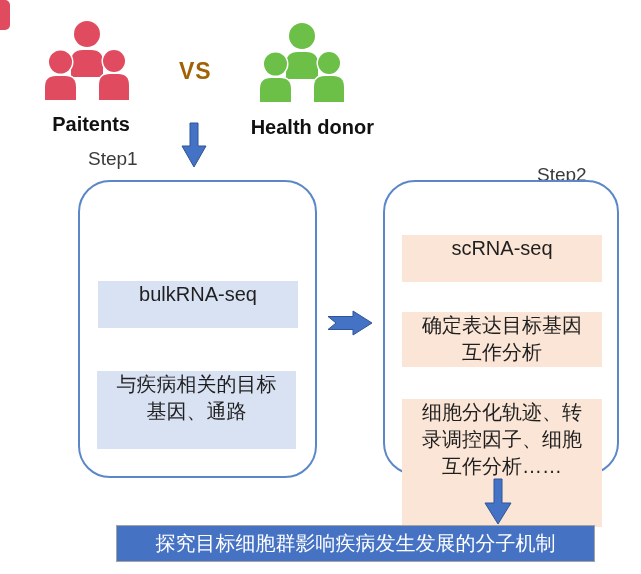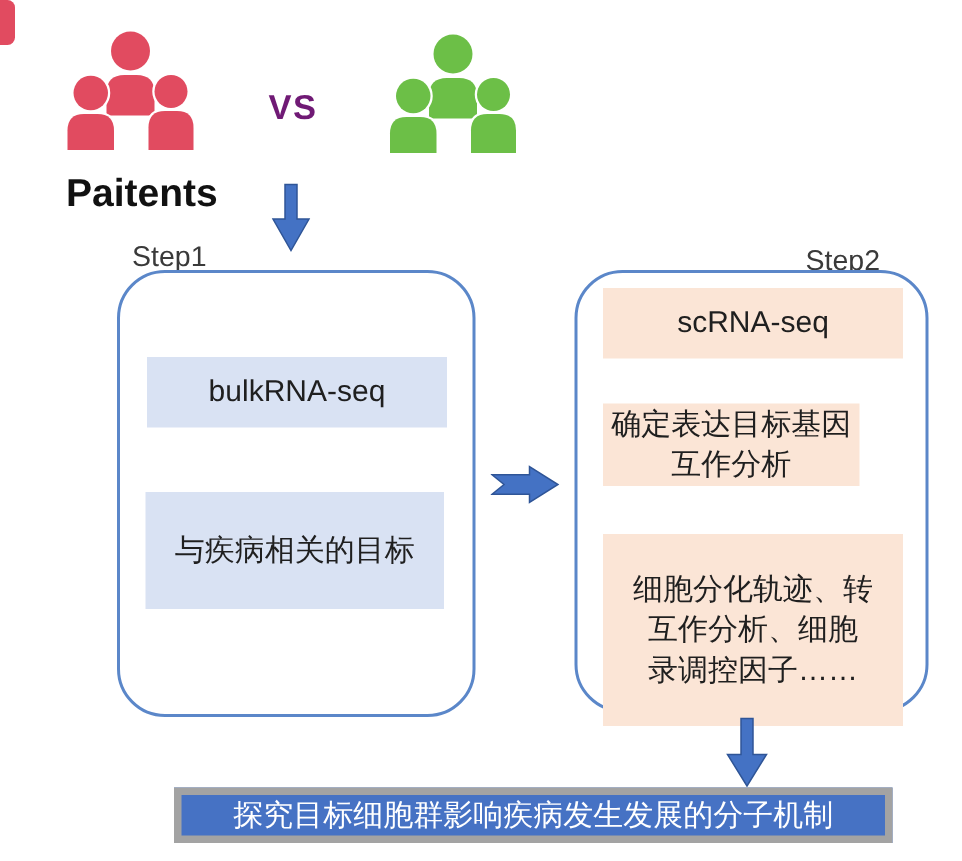--- a/index.html
+++ b/index.html
@@ -16,52 +16,53 @@
     background:#e14b60; border-radius:0 5px 5px 0;
   }
 
   
   .group-icon { width:90px; height:80px; }
   .group-red  { color:#e14b60; }
   .group-green{ color:#6cbf47; }
   .person { fill:currentColor; stroke:#ffffff; stroke-width:3; paint-order:stroke; }
 
   .who-label {
-    font-size:26px; font-weight:bold; color:#111111;
-    text-align:center; white-space:nowrap;
+    font-size:20px; font-weight:bold; color:#111111;
+    text-align:right; white-space:nowrap;
   }
   .vs {
     left:179px; top:58px; width:36px;
-    font-size:23px; font-weight:bold; color:#701a75; letter-spacing:1px;
+    font-size:23px; font-weight:bold; color:#a16207; letter-spacing:1px;
   }
   .step-label { font-size:19px; color:#3a3a3a; }
 
   .panel {
     background:#ffffff;
     border:2px solid #5b87c9;
     border-radius:32px;
     box-sizing:border-box;
   }
   .inner-box {
     position:absolute;
-    display:flex; flex-direction:column; justify-content:center; align-items:center;
+    display:flex; flex-direction:column; align-items:center;
     text-align:center;
     font-size:20px; color:#1f1f1f; line-height:27px;
     box-sizing:border-box;
+    margin-top:43px;
   }
   .fill-blue  { background:#d9e2f3; }
   .fill-peach { background:#fbe5d6; }
 
   .arrow-svg { display:block; }
   .arrow-shape { fill:#4472c4; stroke:#2f5597; stroke-width:1; }
 
   .conclusion-bar {
     left:116px; top:525px; width:479px; height:37px;
     background:#4672c4;
-    border:5px solid #a3a3a3;
+    border:1px solid #a3a3a3;
     box-sizing:border-box;
     display:flex; align-items:center; justify-content:center;
     color:#ffffff; font-size:20px; white-space:nowrap;
   }
 </style>
 </head>
 <body>
 
 <div class="canvas">
 
@@ -80,54 +81,56 @@
   <div class="abs vs">VS</div>
 
   <svg class="abs group-icon group-green" style="left:257px; top:22px;" viewBox="0 0 90 80">
     <circle class="person" cx="45" cy="14" r="13"></circle>
     <path class="person" d="M29,57 L29,42 Q29,30 41,30 L49,30 Q61,30 61,42 L61,57 Z"></path>
     <circle class="person" cx="18.5" cy="42" r="11.5"></circle>
     <path class="person" d="M3,80 L3,67 Q3,56 14,56 L23,56 Q34,56 34,67 L34,80 Z"></path>
     <circle class="person" cx="72" cy="41" r="11"></circle>
     <path class="person" d="M57,80 L57,65 Q57,54 68,54 L76,54 Q87,54 87,65 L87,80 Z"></path>
   </svg>
+  <div class="abs who-label" style="left:232px; top:116px; width:142px;">Health donor</div>
 
   <svg class="abs arrow-svg" style="left:181px; top:122px;" width="26" height="46" viewBox="0 0 26 46">
     <polygon class="arrow-shape" points="9,1 17,1 17,24 25,24 13,45 1,24 9,24"></polygon>
   </svg>
 
-  <div class="abs step-label" style="left:88px; top:161px;text-align:center;">Step1</div>
+  <div class="abs step-label" style="left:88px; top:148px;text-align:center;">Step1</div>
 
   <div class="abs panel" style="left:78px; top:180px; width:239px; height:298px;">
     <div class="inner-box fill-blue" style="left:18px; top:56px; width:200px; height:47px;">
       <span>bulkRNA-seq</span>
     </div>
     <div class="inner-box fill-blue" style="left:17px; top:146px; width:199px; height:78px;">
       <span>与疾病相关的目标</span>
+      <span>基因、通路</span>
     </div>
   </div>
 
   <svg class="abs arrow-svg" style="left:327px; top:310px;" width="46" height="26" viewBox="0 0 46 26">
     <polygon class="arrow-shape" points="1,6.5 26,6.5 26,1 45,13 26,25 26,19.5 1,19.5 9,13"></polygon>
   </svg>
 
   <div class="abs step-label" style="left:537px; top:164px;">Step2</div>
 
   <div class="abs panel" style="left:383px; top:180px; width:236px; height:295px;">
     <div class="inner-box fill-peach" style="left:17px; top:10px; width:200px; height:47px;">
       <span>scRNA-seq</span>
     </div>
-    <div class="inner-box fill-peach" style="left:17px; top:87px; width:171px; height:55px;">
+    <div class="inner-box fill-peach" style="left:17px; top:87px; width:200px; height:55px;">
       <span>确定表达目标基因</span>
       <span>互作分析</span>
     </div>
     <div class="inner-box fill-peach" style="left:17px; top:174px; width:200px; height:128px;">
       <span>细胞分化轨迹、转</span>
-      <span>互作分析、细胞</span>
-      <span>录调控因子……</span>
+      <span>录调控因子、细胞</span>
+      <span>互作分析……</span>
     </div>
   </div>
 
   <svg class="abs arrow-svg" style="left:484px; top:478px;" width="28" height="47" viewBox="0 0 28 47">
     <polygon class="arrow-shape" points="10,1 18,1 18,25 27,25 14,46 1,25 10,25"></polygon>
   </svg>
 
   <div class="abs conclusion-bar">
     <span>探究目标细胞群影响疾病发生发展的分子机制</span>
   </div>

